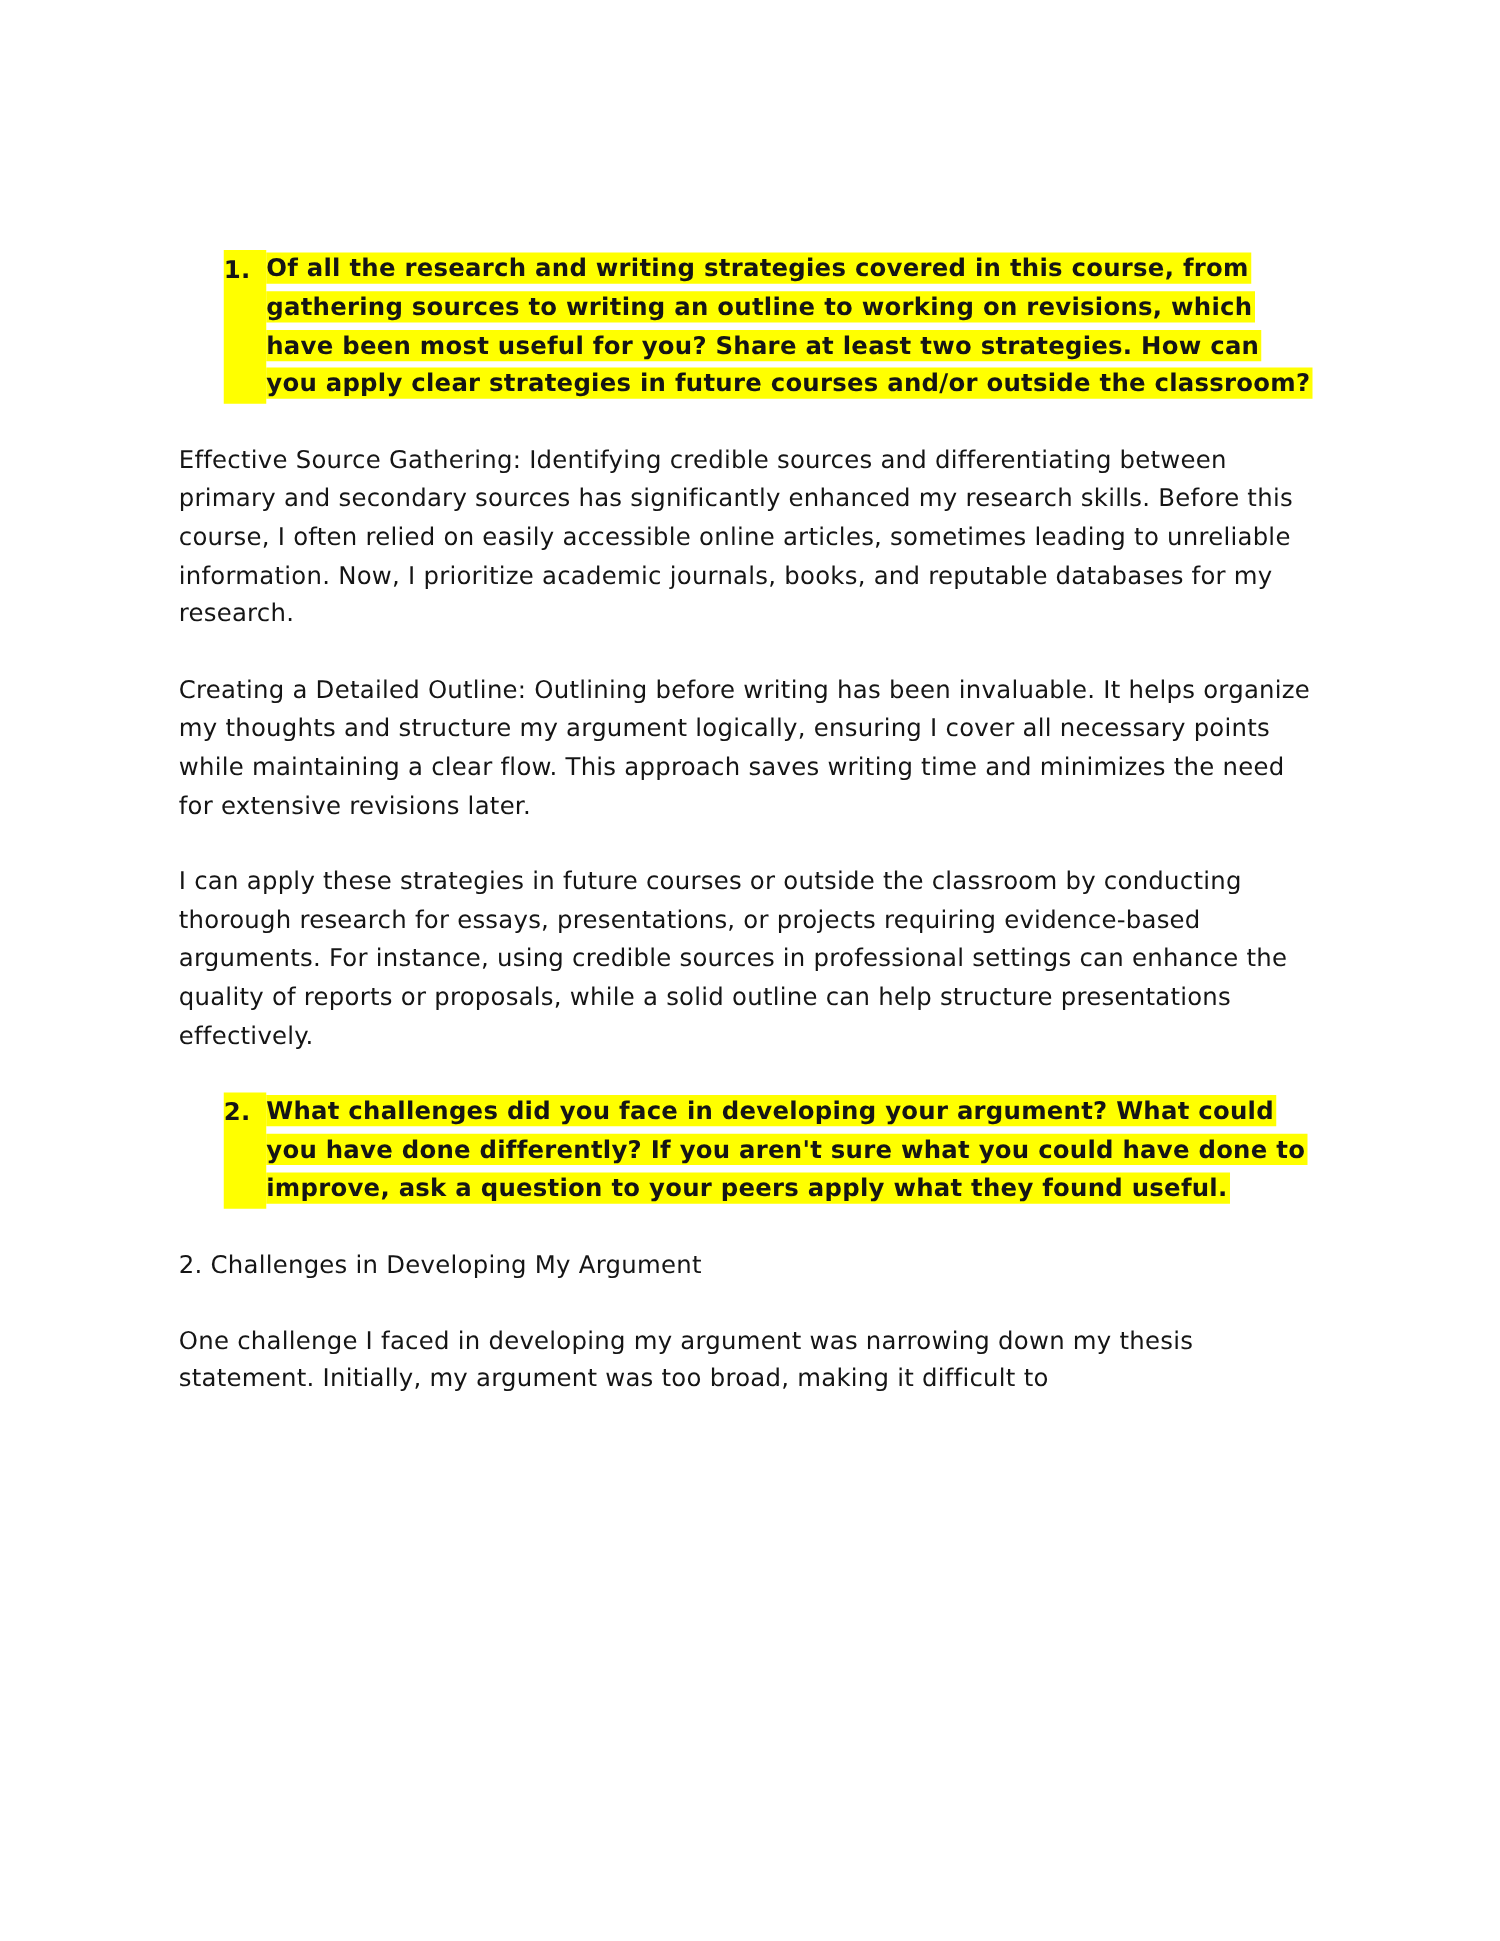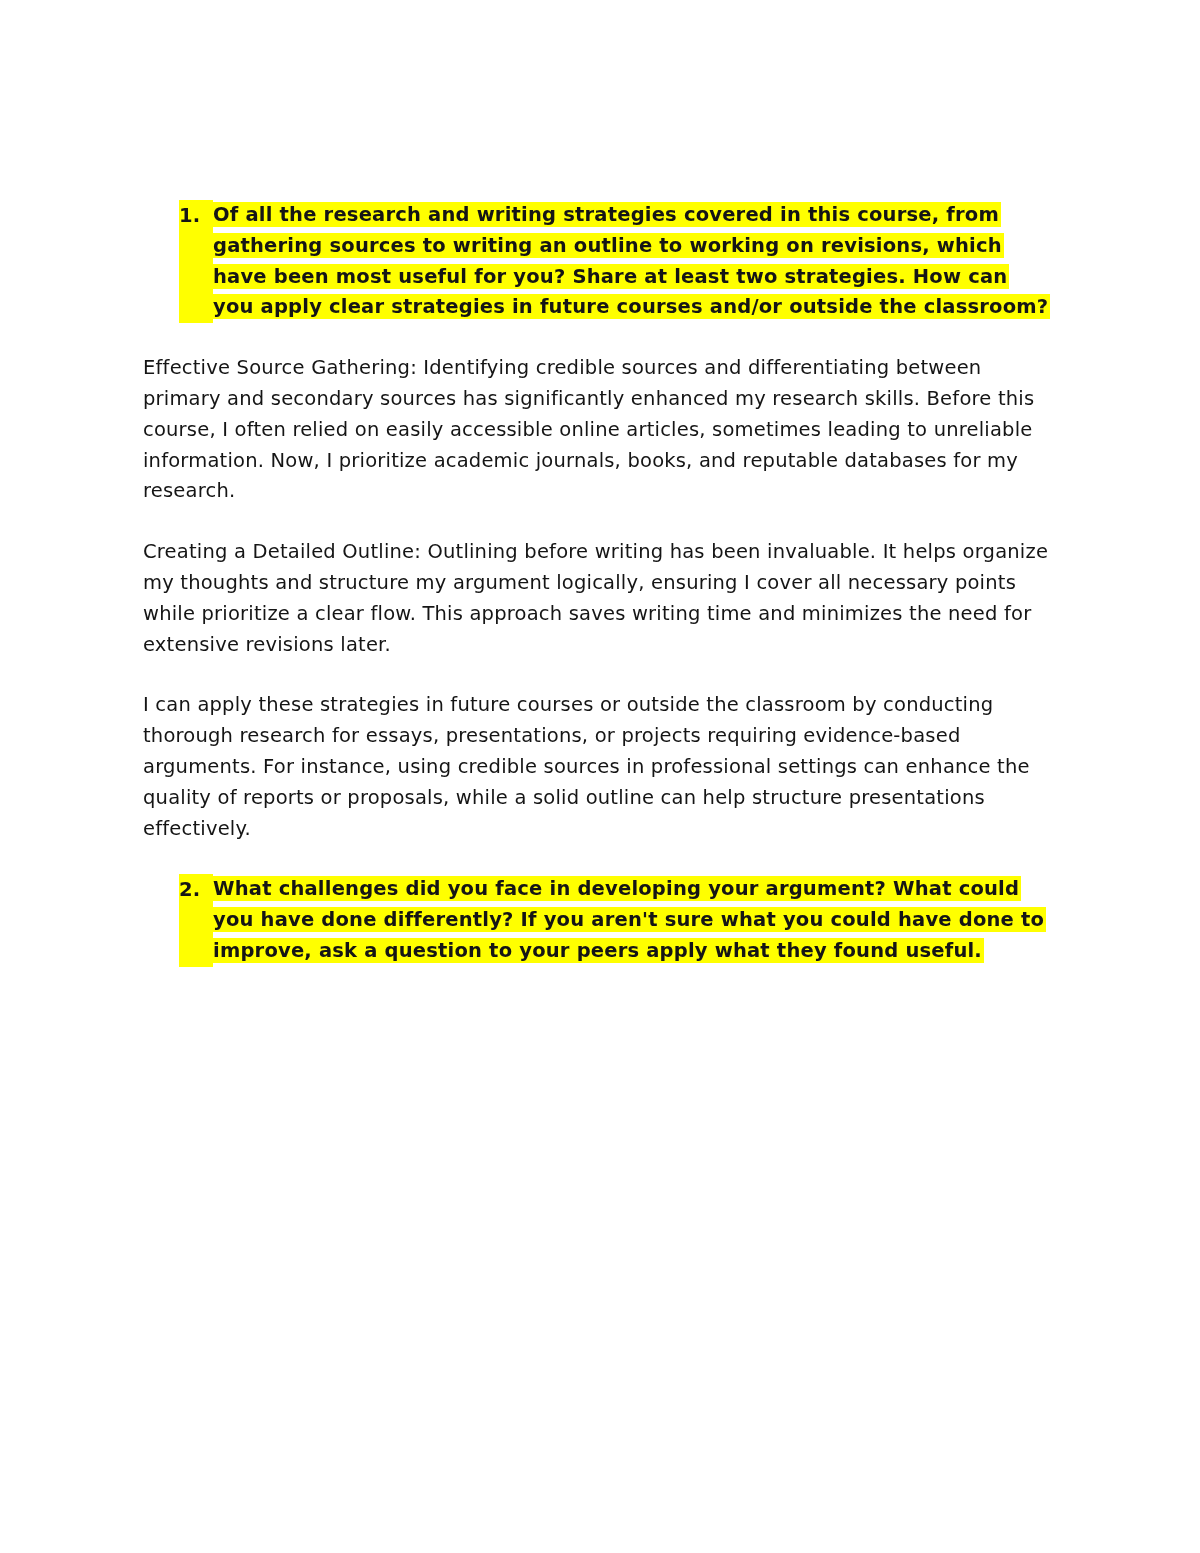--- a/index.html
+++ b/index.html
@@ -57,24 +57,26 @@
 
   <div class="question-item">
     <span class="qnum hl">1.</span>
     <div class="qtext"><span class="hl">Of all the research and writing strategies covered in this course, from gathering sources to writing an outline to working on revisions, which have been most useful for you? Share at least two strategies. How can you apply clear strategies in future courses and/or outside the classroom?</span></div>
   </div>
 
 
 
   <p class="body-para">Effective Source Gathering: Identifying credible sources and differentiating between primary and secondary sources has significantly enhanced my research skills. Before this course, I often relied on easily accessible online articles, sometimes leading to unreliable information. Now, I prioritize academic journals, books, and reputable databases for my research.</p>
 
-  <p class="body-para">Creating a Detailed Outline: Outlining before writing has been invaluable. It helps organize my thoughts and structure my argument logically, ensuring I cover all necessary points while prioritize a clear flow. This approach saves writing time and minimizes the need for extensive revisions later.</p>
+  <p class="body-para">Creating a Detailed Outline: Outlining before writing has been invaluable. It helps organize my thoughts and structure my argument logically, ensuring I cover all necessary points while maintaining a clear flow. This approach saves writing time and minimizes the need for extensive revisions later.</p>
 
   <p class="body-para">I can apply these strategies in future courses or outside the classroom by conducting thorough research for essays, presentations, or projects requiring evidence-based arguments. For instance, using credible sources in professional settings can enhance the quality of reports or proposals, while a solid outline can help structure presentations effectively.</p>
 
   <div class="question-item">
     <span class="qnum hl">2.</span>
     <div class="qtext"><span class="hl">What challenges did you face in developing your argument? What could you have done differently? If you aren't sure what you could have done to improve, ask a question to your peers apply what they found useful.</span></div>
   </div>
 
+  <p class="heading">2. Challenges in Developing My Argument</p>
 
+  <p class="body-para">One challenge I faced in developing my argument was narrowing down my thesis statement. Initially, my argument was too broad, making it difficult to</p>
 
 </div>
 
 </body></html>

